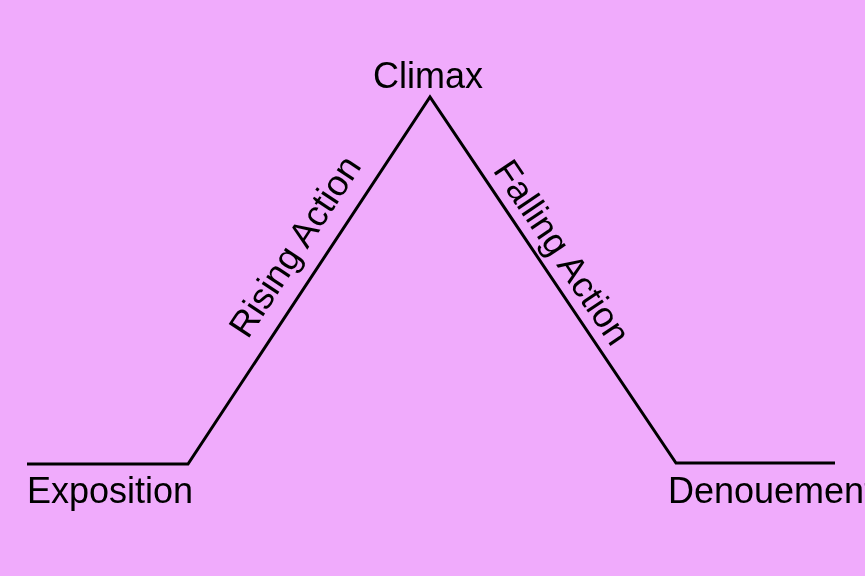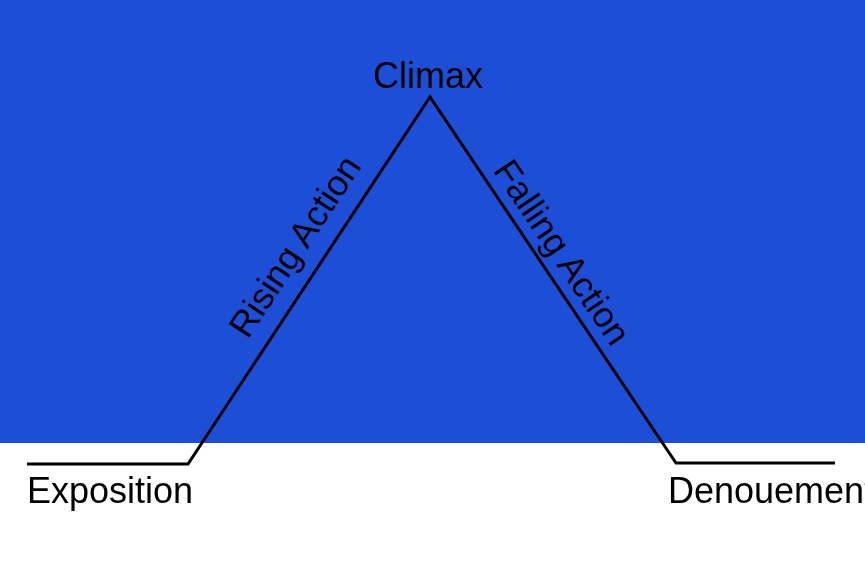--- a/index.html
+++ b/index.html
@@ -9,22 +9,22 @@
   body {
     width: 865px;
     height: 576px;
     background: #ffffff;
     font-family: "Liberation Sans", sans-serif;
     overflow: hidden;
   }
   .stage {
     position: relative;
     width: 865px;
-    height: 443px;
-    background: #1d4ed8;
+    height: 576px;
+    background: #f0abfc;
   }
   svg {
     display: block;
   }
   text {
     font-family: "Liberation Sans", sans-serif;
     font-size: 36px;
     fill: #000000;
   }
 </style>

